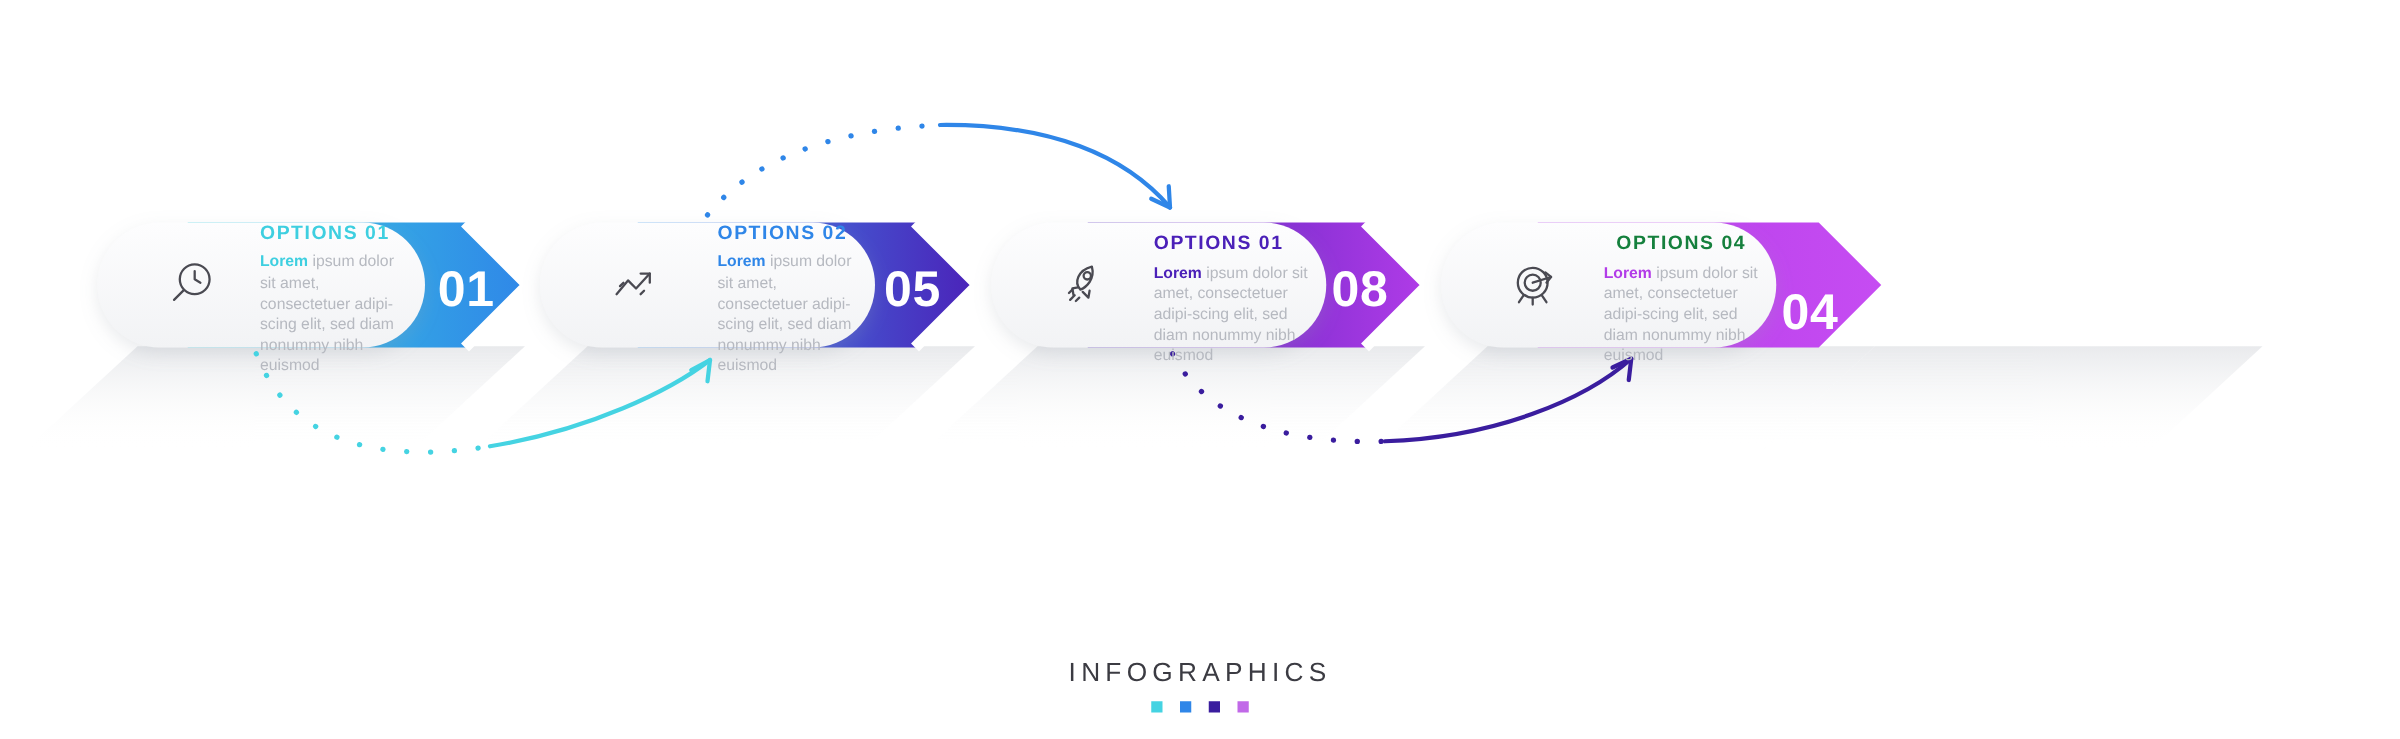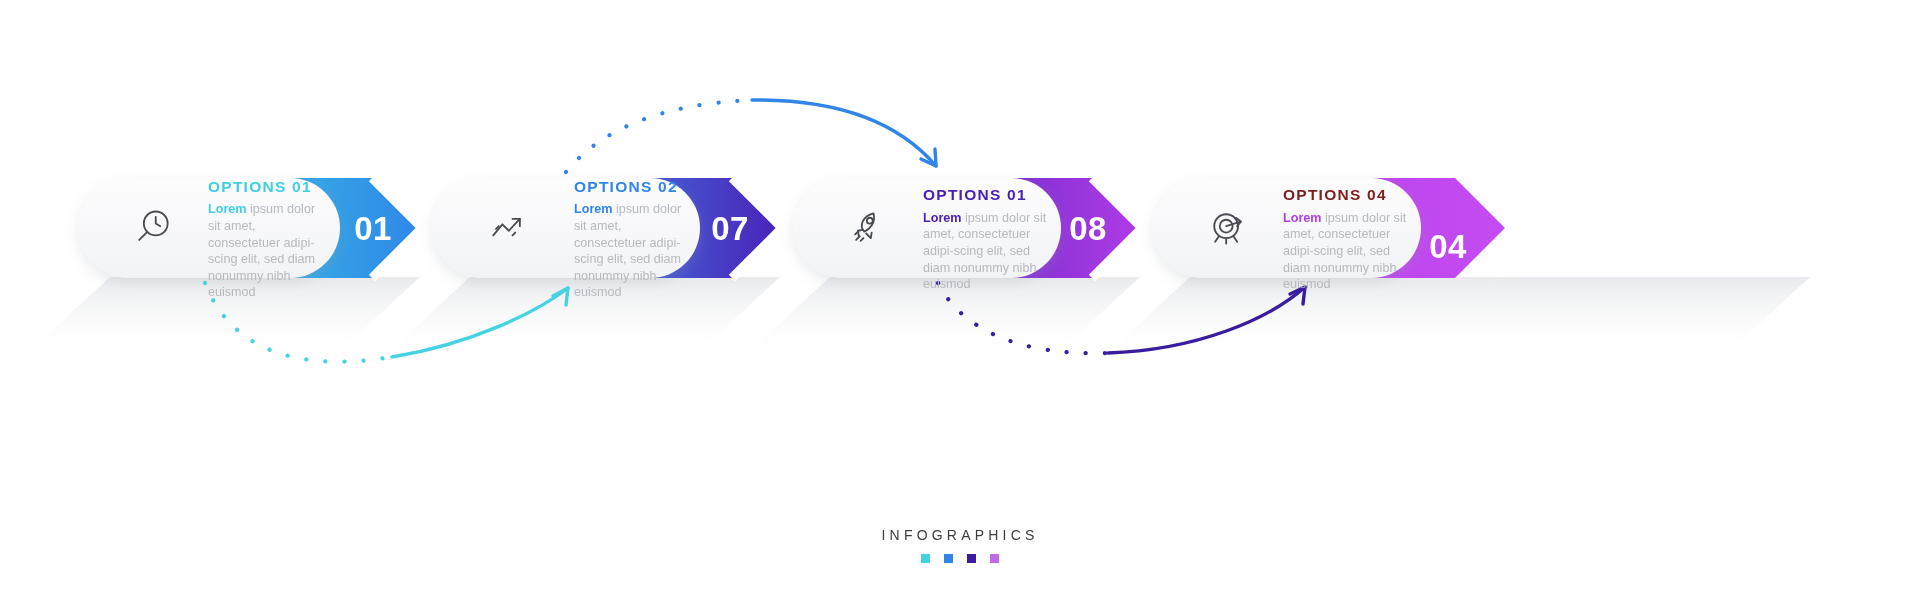--- a/index.html
+++ b/index.html
@@ -66,38 +66,38 @@
     max-width: 152px;
   }
   .card-body .lead {
     font-weight: bold;
   }
 
   
   .step-num {
     position: absolute;
     color: #ffffff;
-    font-size: 33px;
+    font-size: 40px;
     font-weight: bold;
     letter-spacing: 0.5px;
     line-height: 1;
     text-align: center;
     width: 70px;
   }
 
   
   #footer {
     position: absolute;
     left: 0;
     top: 528px;
     width: 1920px;
     text-align: center;
   }
   #footer-title {
-    font-size: 14px;
+    font-size: 21px;
     letter-spacing: 4.2px;
     color: #3b3b42;
     font-weight: normal;
     line-height: 1;
   }
   #footer-dots {
     margin-top: 12px;
     display: flex;
     justify-content: center;
     gap: 14px;
@@ -257,29 +257,29 @@
         <circle cx="22" cy="22" r="13"></circle>
         <circle cx="22" cy="22" r="7"></circle>
         <path d="M22 22 L38 17"></path>
         <path d="M33 13 L38 17 L34 22"></path>
         <path d="M14 33 L10 39"></path>
         <path d="M22 35 L22 41"></path>
         <path d="M30 33 L34 39"></path>
       </svg>
     </span>
     <span class="card-text">
-      <span class="card-title" style="color:#7f1d1d; display:block;">OPTIONS 04</span>
+      <span class="card-title" style="color:#15803d; display:block;text-align:center;">OPTIONS 04</span>
       <span class="card-body" style="display:block;">
         <span class="lead" style="color:#b23ce8;">Lorem</span><span> ipsum dolor sit amet, consectetuer adipi-scing elit, sed diam nonummy nibh euismod</span>
       </span>
     </span>
   </div>
 
   <div class="step-num" style="left:338px; top:212px;">01</div>
-  <div class="step-num" style="left:695px; top:212px;">07</div>
+  <div class="step-num" style="left:695px; top:212px;">05</div>
   <div class="step-num" style="left:1053px; top:212px;">08</div>
   <div class="step-num" style="left:1413px; top:230px;">04</div>
 
   <div id="footer">
     <div id="footer-title">INFOGRAPHICS</div>
     <div id="footer-dots">
       <i style="background:#45d3e2;"></i>
       <i style="background:#2f86e8;"></i>
       <i style="background:#3a1d9e;"></i>
       <i style="background:#c169e8;"></i>

